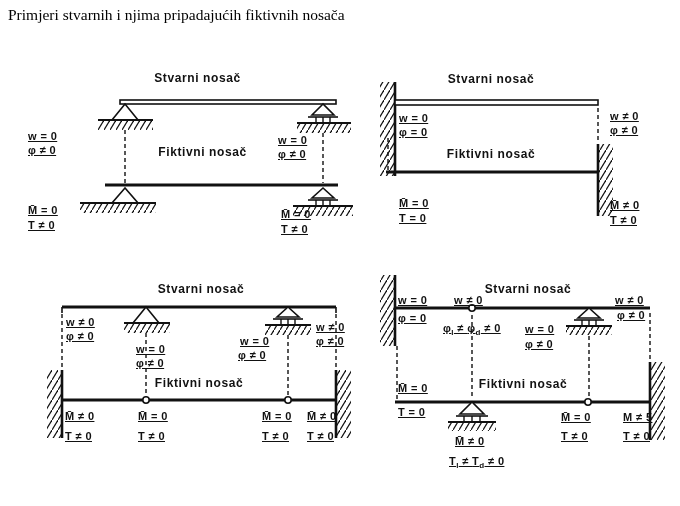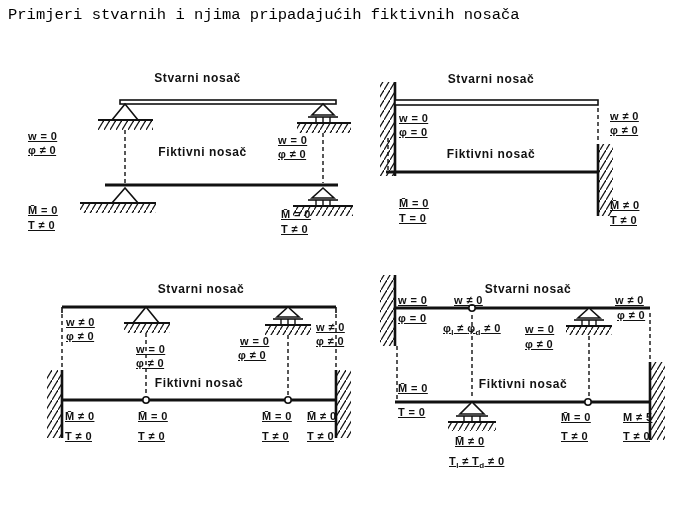--- a/index.html
+++ b/index.html
@@ -1,19 +1,19 @@
 <!DOCTYPE html>
 <html><head>
 <meta charset="utf-8">
 <style>
   html,body{margin:0;padding:0;background:#ffffff;}
   #page{position:relative;width:680px;height:506px;background:#ffffff;overflow:hidden;
         font-family:"Liberation Sans",sans-serif;color:#111;}
   #page-title{position:absolute;left:8px;top:6px;
-        font-family:Liberation Mono, monospace;font-size:15.5px;color:#000;white-space:nowrap;}
+        font-family:Liberation Serif, serif;font-size:15.5px;color:#000;white-space:nowrap;}
   .panel{position:absolute;}
   .panel svg{position:absolute;left:0;top:0;}
   .dtitle{position:absolute;font:bold 12px/1.15 "Liberation Sans",sans-serif;
         letter-spacing:.6px;text-align:center;white-space:nowrap;}
   .bc{position:absolute;font:bold 11px/1.15 "Liberation Sans",sans-serif;
         letter-spacing:.4px;white-space:nowrap;text-decoration:underline;}
   .ss{font-size:8px;font-weight:bold;}
 </style>
 </head>
 <body>

